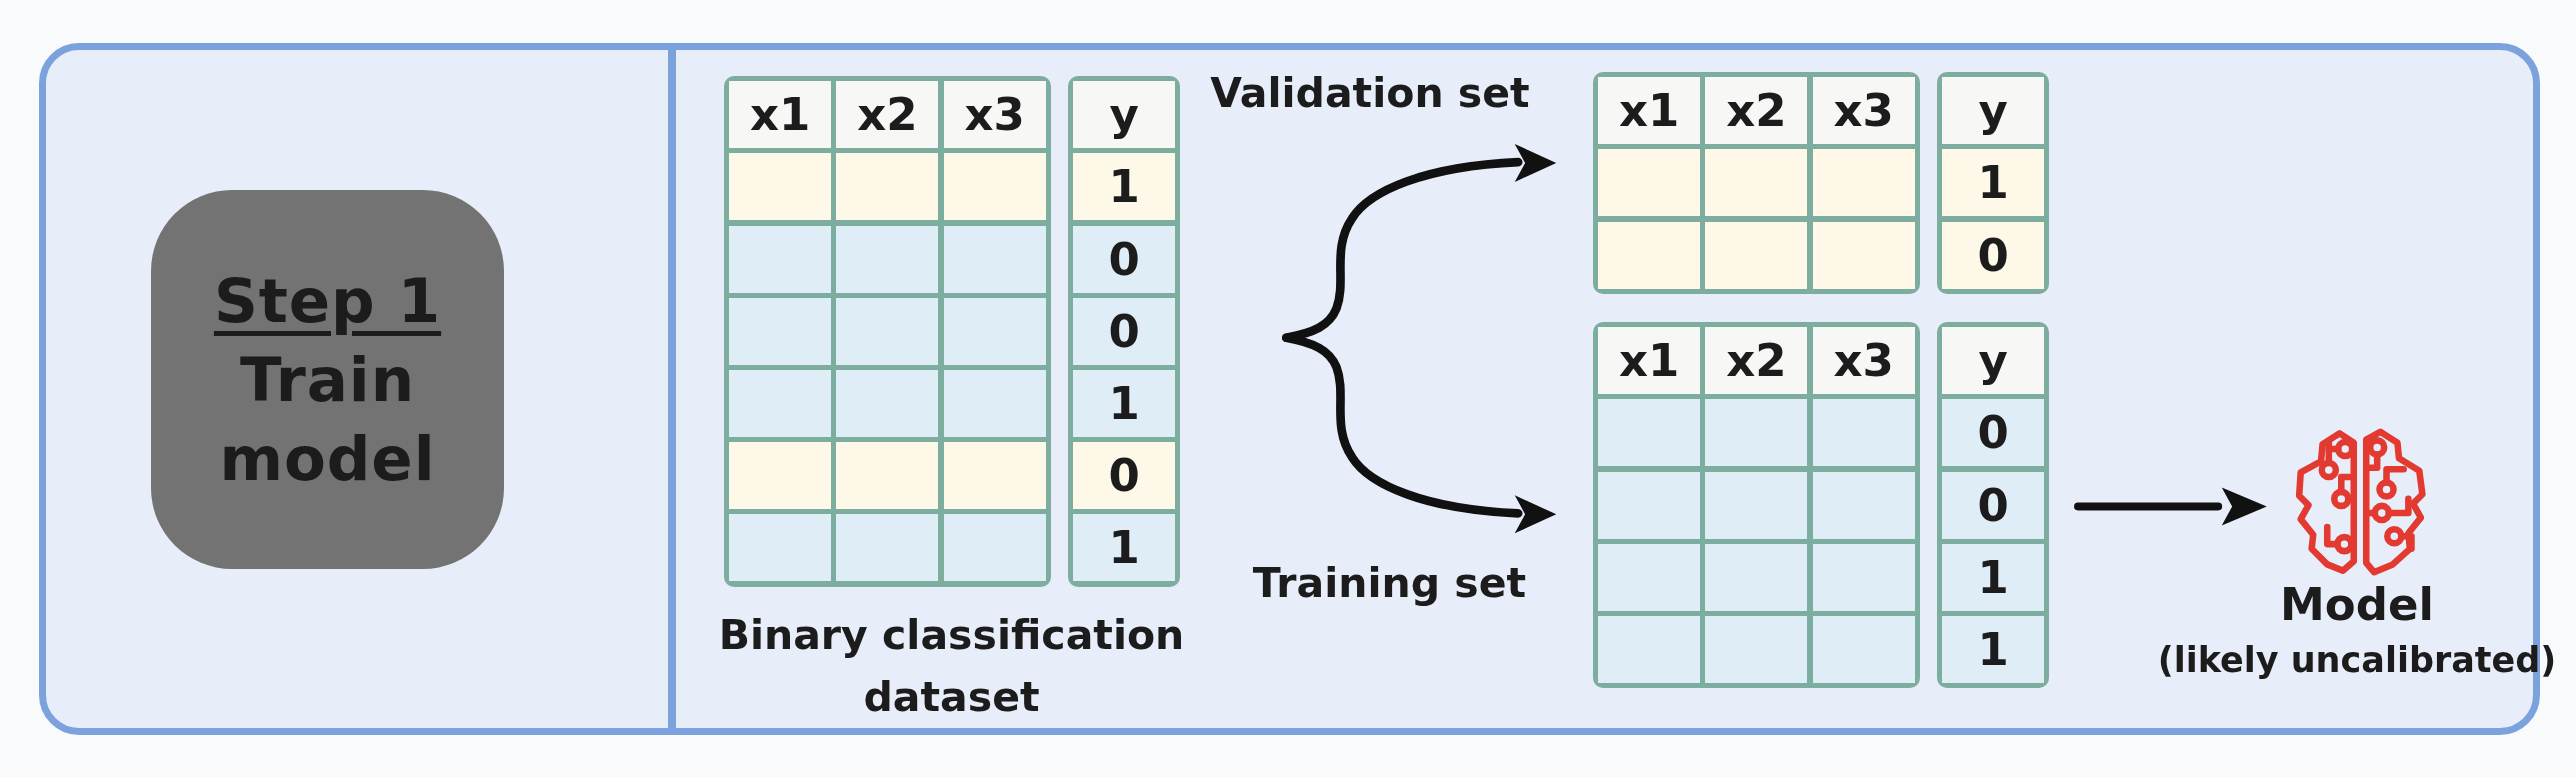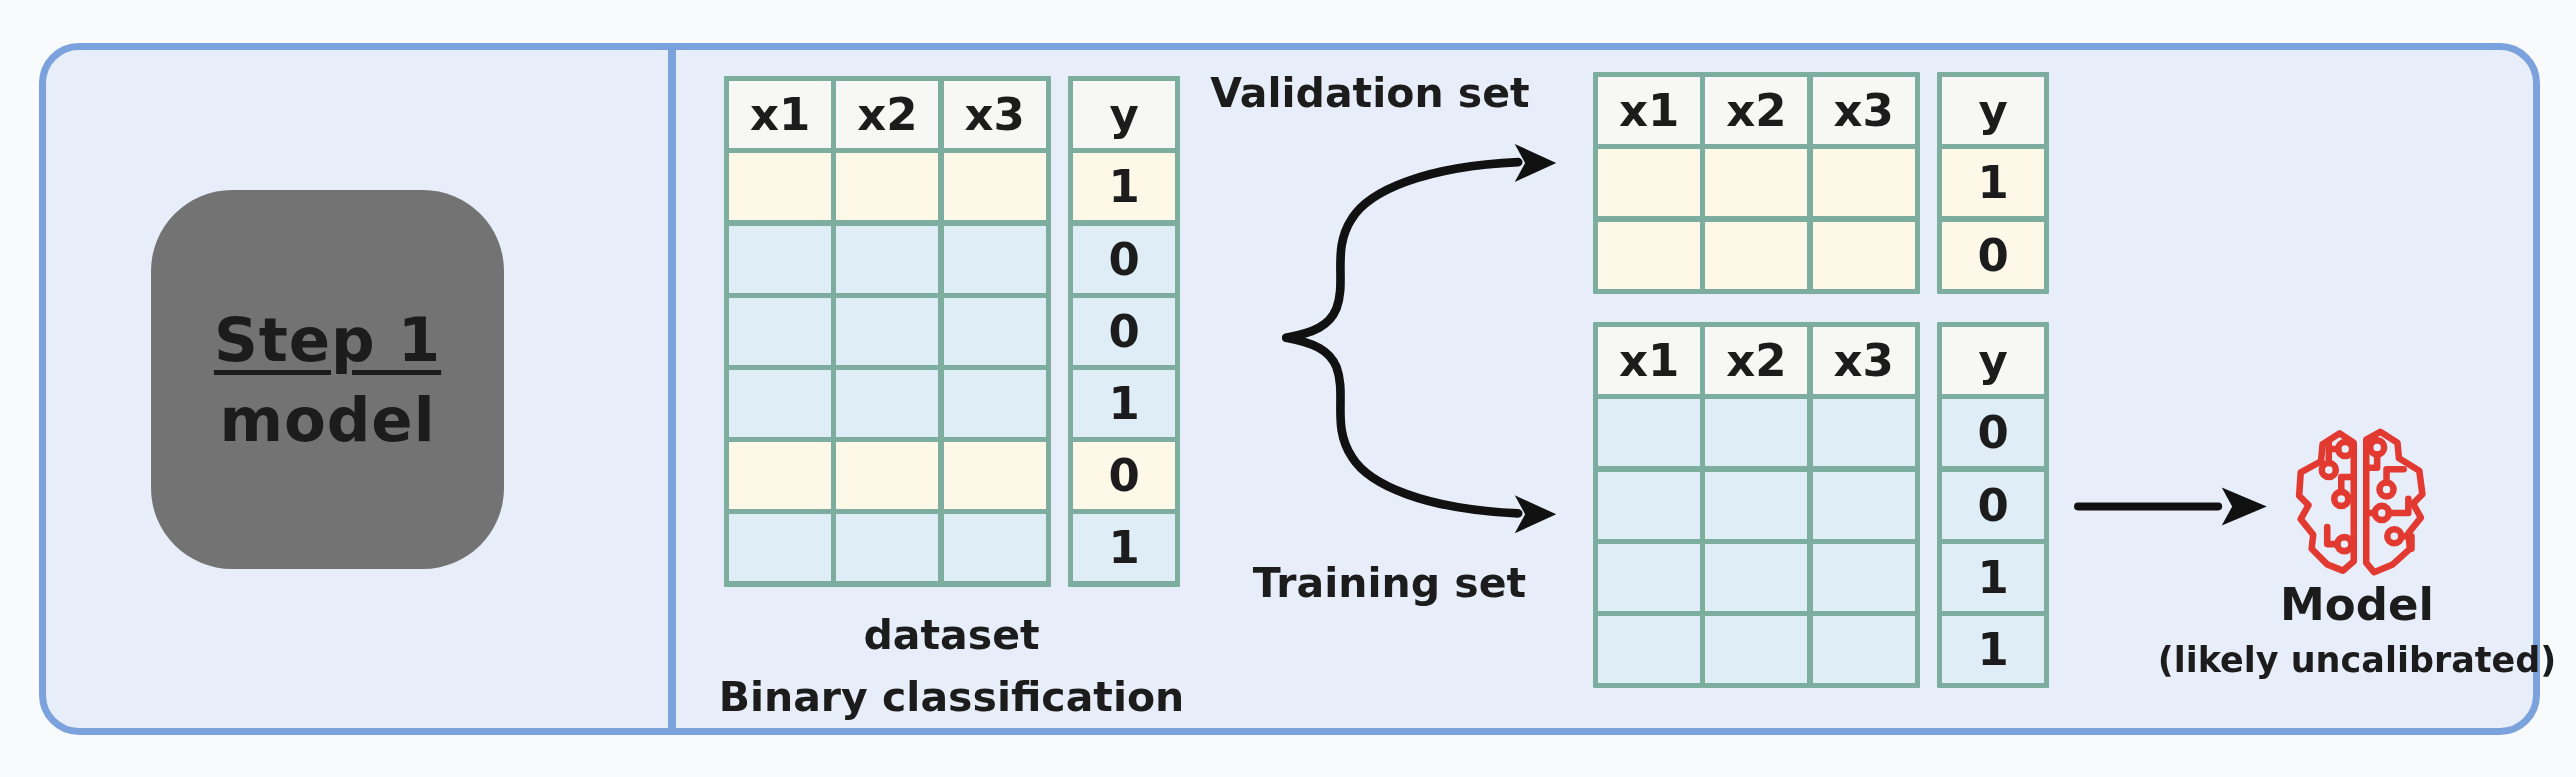--- a/index.html
+++ b/index.html
@@ -18,21 +18,21 @@
     left:151px;top:190px;width:353px;height:379px;border-radius:81px;
     background:#737373;display:flex;align-items:center;justify-content:center;text-align:center;
   }
   .step-text{font-size:61px;font-weight:600;line-height:1.3;letter-spacing:0.9px;}
   .step-title{
     display:inline-block;text-decoration:underline;
     text-decoration-thickness:5.2px;text-underline-offset:8.6px;
   }
   
   .ttable{
-    background:#7cad9f;padding:5.2px;border-radius:1px;
+    background:#7cad9f;padding:5.2px;border-radius:10px;
     display:flex;flex-direction:column;gap:5.2px;box-sizing:border-box;
   }
   .trow{display:flex;gap:5.2px;}
   .cell{
     width:102px;height:67px;background:#e8eef9;
     display:flex;align-items:center;justify-content:center;
     font-size:45px;font-weight:600;
   }
   .cell.hdr{background:#f7f7f5;}
   .row-validation > .cell, .cell.row-validation{background:#fdf8e8;}
@@ -46,20 +46,21 @@
 </style>
 </head>
 <body>
 
 <div class="abs frame"></div>
 <div class="abs divider"></div>
 
 <div class="abs step-box">
   <div class="step-text">
     <div><span class="step-title">Step 1</span></div>
+    <div>Train</div>
     <div>model</div>
   </div>
 </div>
 
 <div class="abs ttable" style="left:724px;top:76px;">
   <div class="trow">
     <div class="cell hdr">x1</div>
     <div class="cell hdr">x2</div>
     <div class="cell hdr">x3</div>
   </div>
@@ -99,22 +100,22 @@
   <div class="cell hdr">y</div>
   <div class="cell row-validation">1</div>
   <div class="cell row-training">0</div>
   <div class="cell row-training">0</div>
   <div class="cell row-training">1</div>
   <div class="cell row-validation">0</div>
   <div class="cell row-training">1</div>
 </div>
 
 <div class="abs caption" style="left:666px;top:605px;width:571px;">
+  <div>Binary classification</div>
   <div>dataset</div>
-  <div>Binary classification</div>
 </div>
 
 <div class="abs label" style="left:1193px;top:69px;width:354px;">Validation set</div>
 <div class="abs label" style="left:1208px;top:536px;width:363px;margin-top:23px;">Training set</div>
 
 <svg class="abs" style="left:1269px;top:137px;" width="289" height="405" viewBox="0 0 334 468" aria-hidden="true">
   <g fill="none" stroke="#111111" stroke-width="10" stroke-linecap="round">
     <path d="M 20 232 C 52 226 70 218 78 198 C 90 166 72 130 96 94 C 116 62 180 34 288 29"></path>
     <path d="M 20 232 C 52 238 70 246 78 266 C 90 298 72 334 96 370 C 116 402 180 430 288 435"></path>
   </g>

